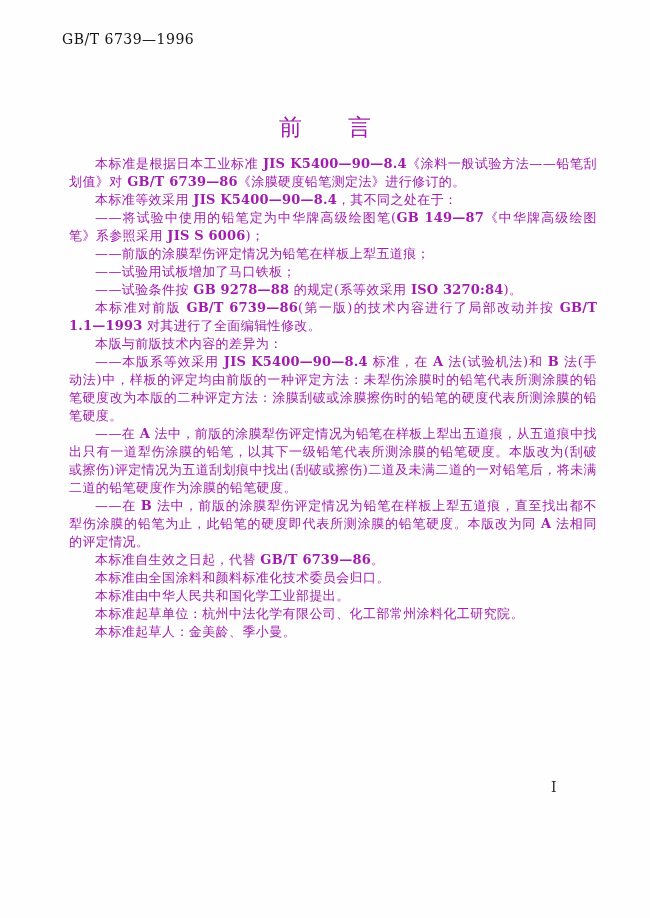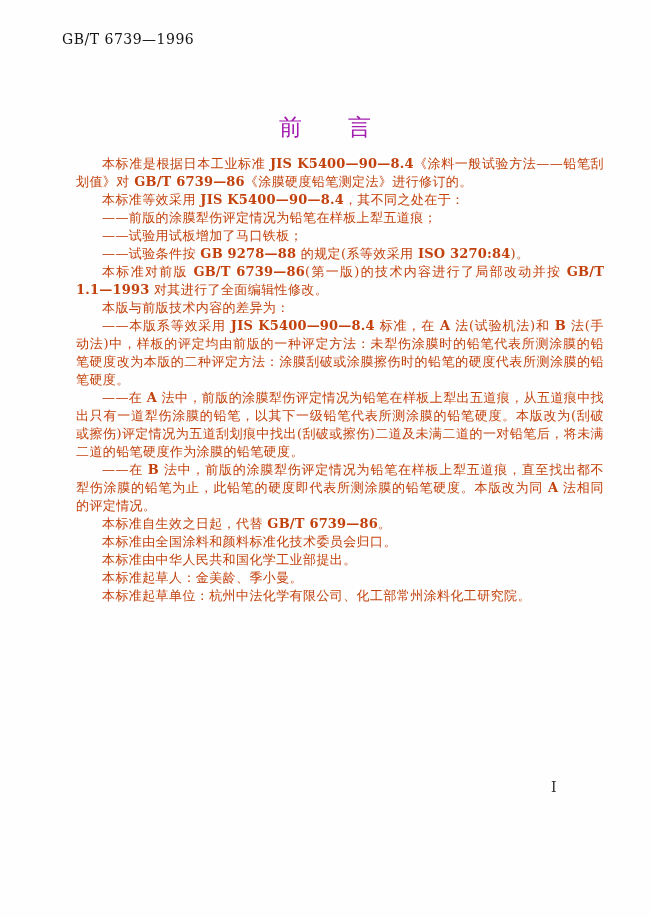--- a/index.html
+++ b/index.html
@@ -21,53 +21,54 @@
     letter-spacing:0.5px;
     color:#141414;
   }
   .fore-title {
     position:absolute; left:0; top:112px; width:100%;
     margin:0; text-align:center;
     font-size:23px; font-weight:normal;
     color:#a21caf;
   }
   .content {
-    position:absolute; left:76px; top:155px; width:528px;
+    position:absolute; left:69px; top:155px; width:528px;
     font-size:13px; line-height:18px;
     text-align:justify;
     letter-spacing:0.4px;
-    color:#c2410c;
+    color:#a21caf;
   }
   .para { margin:0; text-indent:2em; }
   .para .bold { font-weight:bold; letter-spacing:0.2px; }
   .page-number {
     position:absolute; left:551px; top:779px;
     font-size:14px; color:#2a2a2a;
   }
 </style>
 </head>
 <body>
 
 <div class="page">
   <div class="std-number">GB/T 6739—1996</div>
 
   <h1 class="fore-title">前　　言</h1>
 
   <div class="content">
       <p class="para"><span>本标准是根据日本工业标准 </span><span class="bold">JIS K5400—90—8.4</span><span>《涂料一般试验方法——铅笔刮划值》对 </span><span class="bold">GB/T 6739—86</span><span>《涂膜硬度铅笔测定法》进行修订的。</span></p>
       <p class="para"><span>本标准等效采用 </span><span class="bold">JIS K5400—90—8.4</span><span>，其不同之处在于：</span></p>
+      <p class="para"><span>——将试验中使用的铅笔定为中华牌高级绘图笔(</span><span class="bold">GB 149—87</span><span>《中华牌高级绘图笔》系参照采用 </span><span class="bold">JIS S 6006</span><span>)；</span></p>
       <p class="para"><span>——前版的涂膜犁伤评定情况为铅笔在样板上犁五道痕；</span></p>
       <p class="para"><span>——试验用试板增加了马口铁板；</span></p>
       <p class="para"><span>——试验条件按 </span><span class="bold">GB 9278—88</span><span> 的规定(系等效采用 </span><span class="bold">ISO 3270:84</span><span>)。</span></p>
       <p class="para"><span>本标准对前版 </span><span class="bold">GB/T 6739—86</span><span>(第一版)的技术内容进行了局部改动并按 </span><span class="bold">GB/T 1.1—1993</span><span> 对其进行了全面编辑性修改。</span></p>
       <p class="para"><span>本版与前版技术内容的差异为：</span></p>
       <p class="para"><span>——本版系等效采用 </span><span class="bold">JIS K5400—90—8.4</span><span> 标准，在 </span><span class="bold">A</span><span> 法(试验机法)和 </span><span class="bold">B</span><span> 法(手动法)中，样板的评定均由前版的一种评定方法：未犁伤涂膜时的铅笔代表所测涂膜的铅笔硬度改为本版的二种评定方法：涂膜刮破或涂膜擦伤时的铅笔的硬度代表所测涂膜的铅笔硬度。</span></p>
       <p class="para"><span>——在 </span><span class="bold">A</span><span> 法中，前版的涂膜犁伤评定情况为铅笔在样板上犁出五道痕，从五道痕中找出只有一道犁伤涂膜的铅笔，以其下一级铅笔代表所测涂膜的铅笔硬度。本版改为(刮破或擦伤)评定情况为五道刮划痕中找出(刮破或擦伤)二道及未满二道的一对铅笔后，将未满二道的铅笔硬度作为涂膜的铅笔硬度。</span></p>
       <p class="para"><span>——在 </span><span class="bold">B</span><span> 法中，前版的涂膜犁伤评定情况为铅笔在样板上犁五道痕，直至找出都不犁伤涂膜的铅笔为止，此铅笔的硬度即代表所测涂膜的铅笔硬度。本版改为同 </span><span class="bold">A</span><span> 法相同的评定情况。</span></p>
       <p class="para"><span>本标准自生效之日起，代替 </span><span class="bold">GB/T 6739—86</span><span>。</span></p>
       <p class="para"><span>本标准由全国涂料和颜料标准化技术委员会归口。</span></p>
       <p class="para"><span>本标准由中华人民共和国化学工业部提出。</span></p>
+      <p class="para"><span>本标准起草单位：杭州中法化学有限公司、化工部常州涂料化工研究院。</span></p>
       <p class="para"><span>本标准起草人：金美龄、季小曼。</span></p>
-      <p class="para"><span>本标准起草单位：杭州中法化学有限公司、化工部常州涂料化工研究院。</span></p>
     </div>
 
   <div class="page-number">I</div>
 </div>
 
 </body></html>

